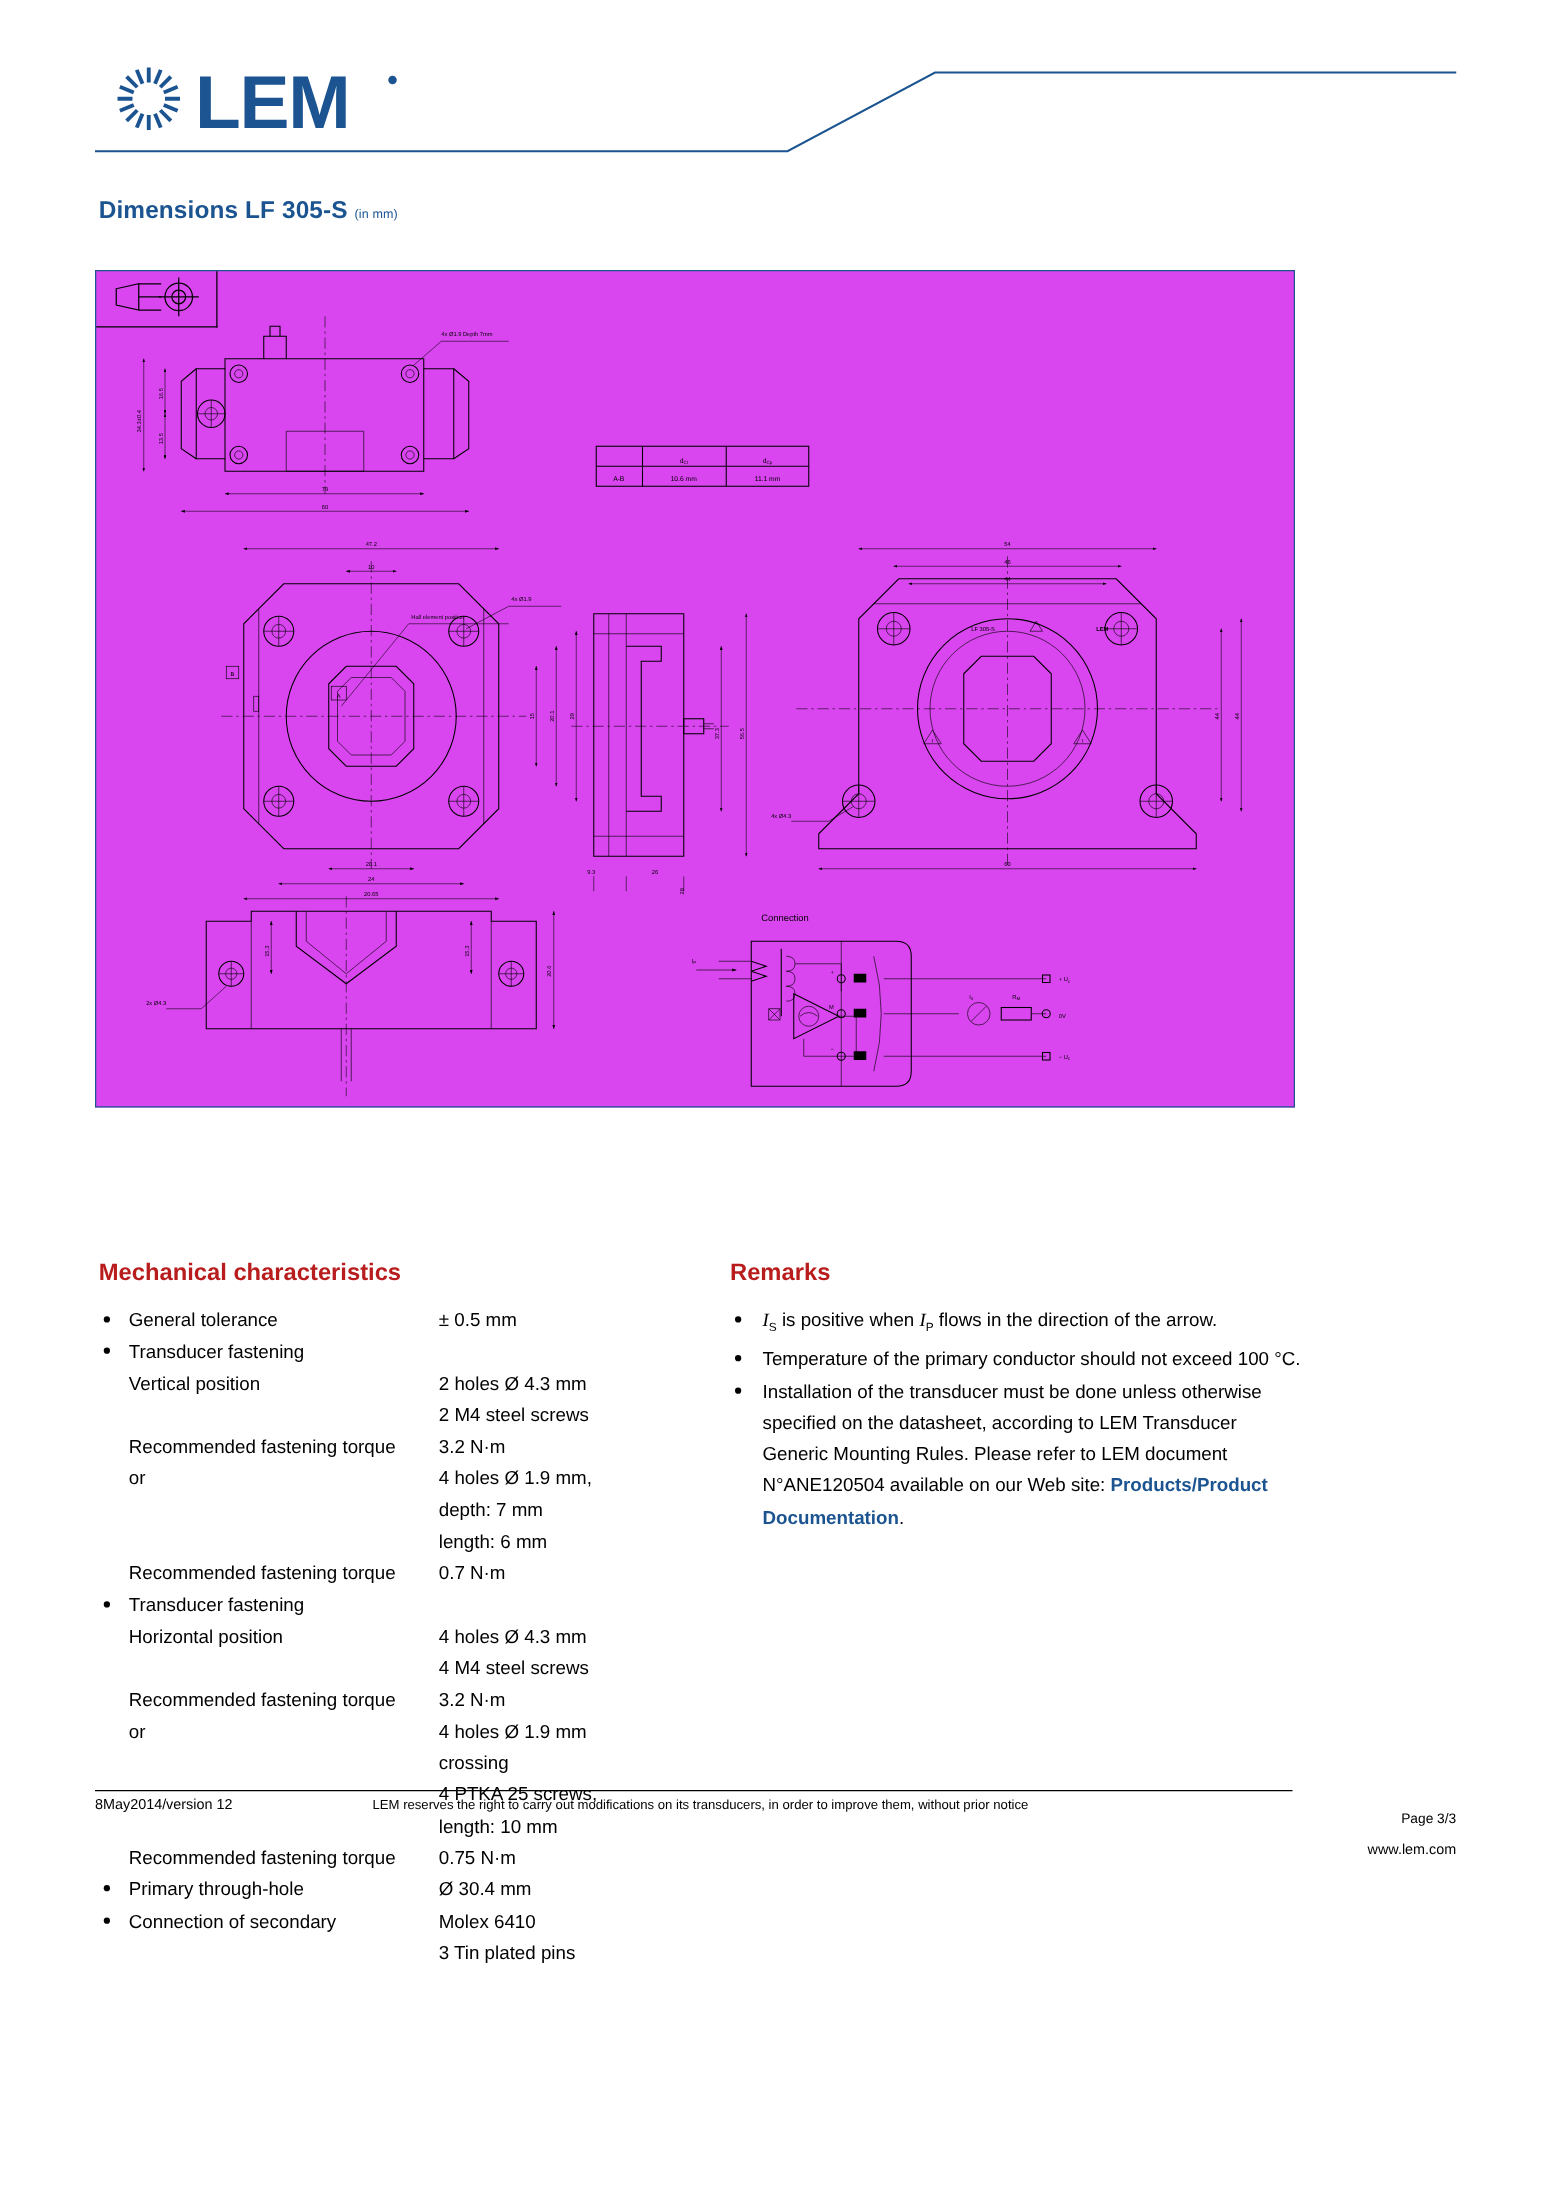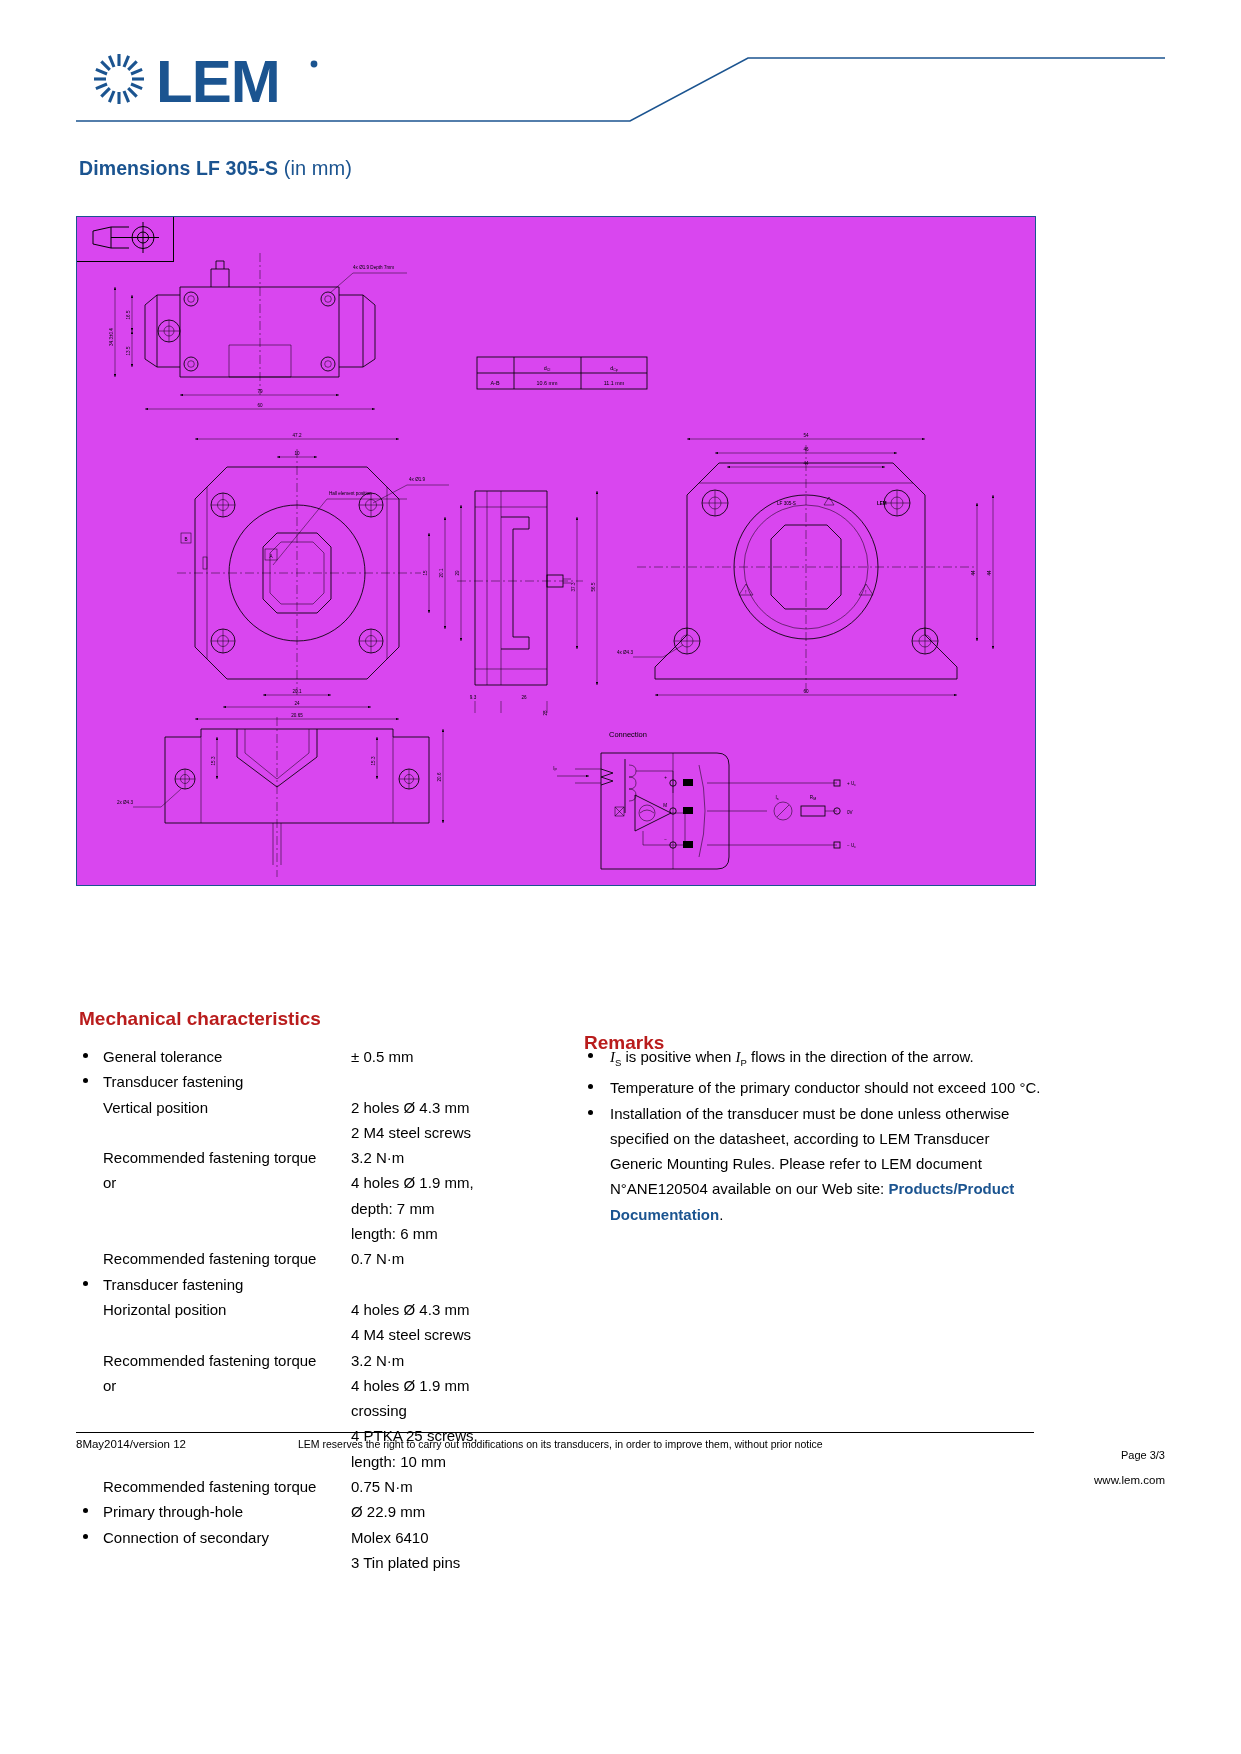--- a/index.html
+++ b/index.html
@@ -8,33 +8,33 @@
   .page{position:absolute;inset:0;}
 
   
   .header{position:absolute;left:0;top:0;width:1241px;height:130px;}
   .logo{position:absolute;left:88px;top:48px;width:240px;height:62px;}
   .headrule{position:absolute;left:0;top:0;width:1241px;height:130px;}
 
   
   .dimtitle{position:absolute;left:79px;top:157px;font-size:19.5px;
             font-weight:bold;color:#1b5490;letter-spacing:.1px;white-space:nowrap;}
-  .dimtitle .sub{font-weight:normal;font-size:20px;color:#1b5490;}
+  .dimtitle .sub{font-weight:normal;font-size:10px;color:#1b5490;}
 
   
   .drawbox{position:absolute;left:76px;top:216px;width:958px;height:668px;
            border:1.3px solid #1b5490;background:#d946ef;}
   .projbox{position:absolute;left:0px;top:0px;width:96px;height:44px;
            border-right:1.3px solid #000;border-bottom:1.3px solid #000;}
   .drawsvg{position:absolute;left:0;top:0;}
 
   
   .secttitle{position:absolute;font-size:19px;font-weight:bold;color:#b91c1c;}
   .h-mech{left:79px;top:1008px;}
-  .h-rem{left:584px;top:1008px;margin-top:24px;}
+  .h-rem{left:584px;top:1008px;}
 
   .mech{position:absolute;left:79px;top:1044px;width:470px;font-size:15px;line-height:25.3px;}
   .rem{position:absolute;left:584px;top:1044px;width:460px;font-size:15px;line-height:25.3px;}
 
   .row{position:relative;min-height:25.3px;}
   .bullet{position:absolute;left:4px;top:9px;width:5px;height:5px;
           border-radius:50%;background:#000;}
   .lab{position:absolute;left:24px;top:0;white-space:nowrap;}
   .val{position:absolute;left:272px;top:0;white-space:nowrap;}
   .rtext{position:relative;padding-left:26px;}
@@ -468,21 +468,21 @@
         <span class="lab"></span>
         <span class="val">length: 10 mm</span>
       </div>
       <div class="row">
         <span class="lab">Recommended fastening torque</span>
         <span class="val">0.75 N·m</span>
       </div>
       <div class="row">
         <span class="bullet"></span>
         <span class="lab">Primary through-hole</span>
-        <span class="val">Ø 22.9 mm</span>
+        <span class="val">Ø 30.4 mm</span>
       </div>
       <div class="row">
         <span class="bullet"></span>
         <span class="lab">Connection of secondary</span>
         <span class="val">Molex 6410</span>
       </div>
       <div class="row">
         <span class="lab"></span>
         <span class="val">3 Tin plated pins</span>
       </div>

